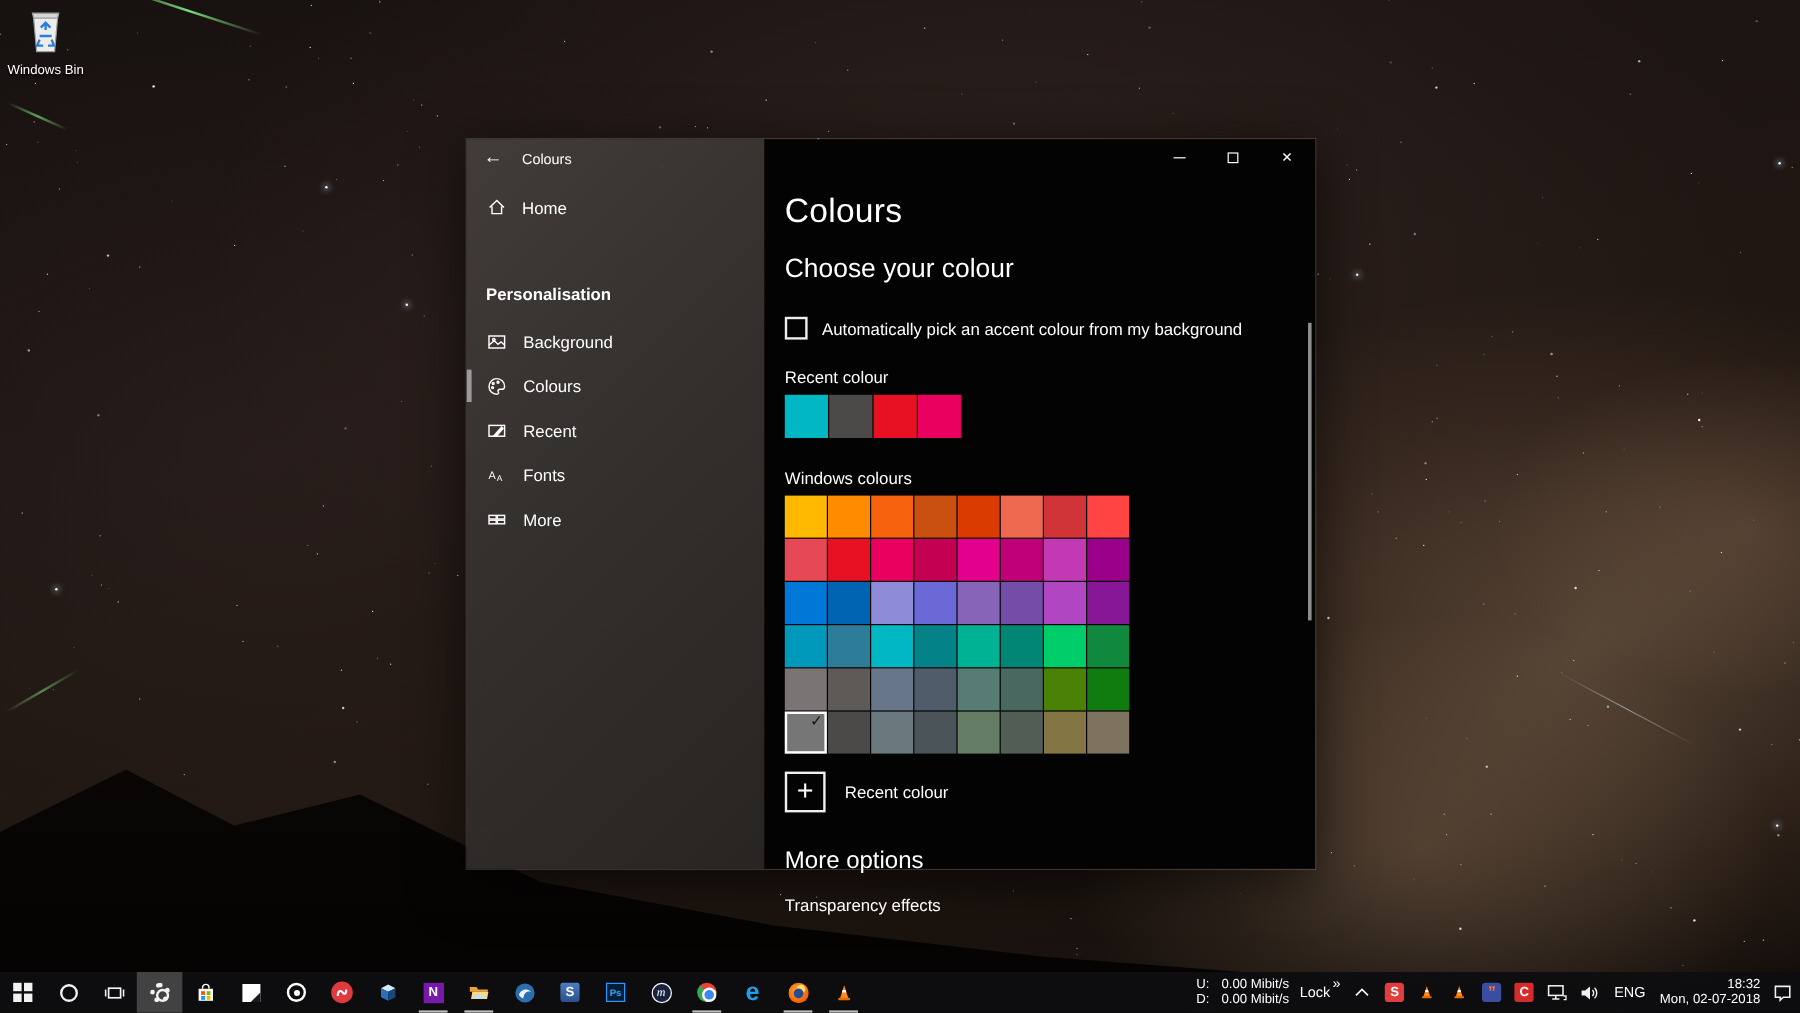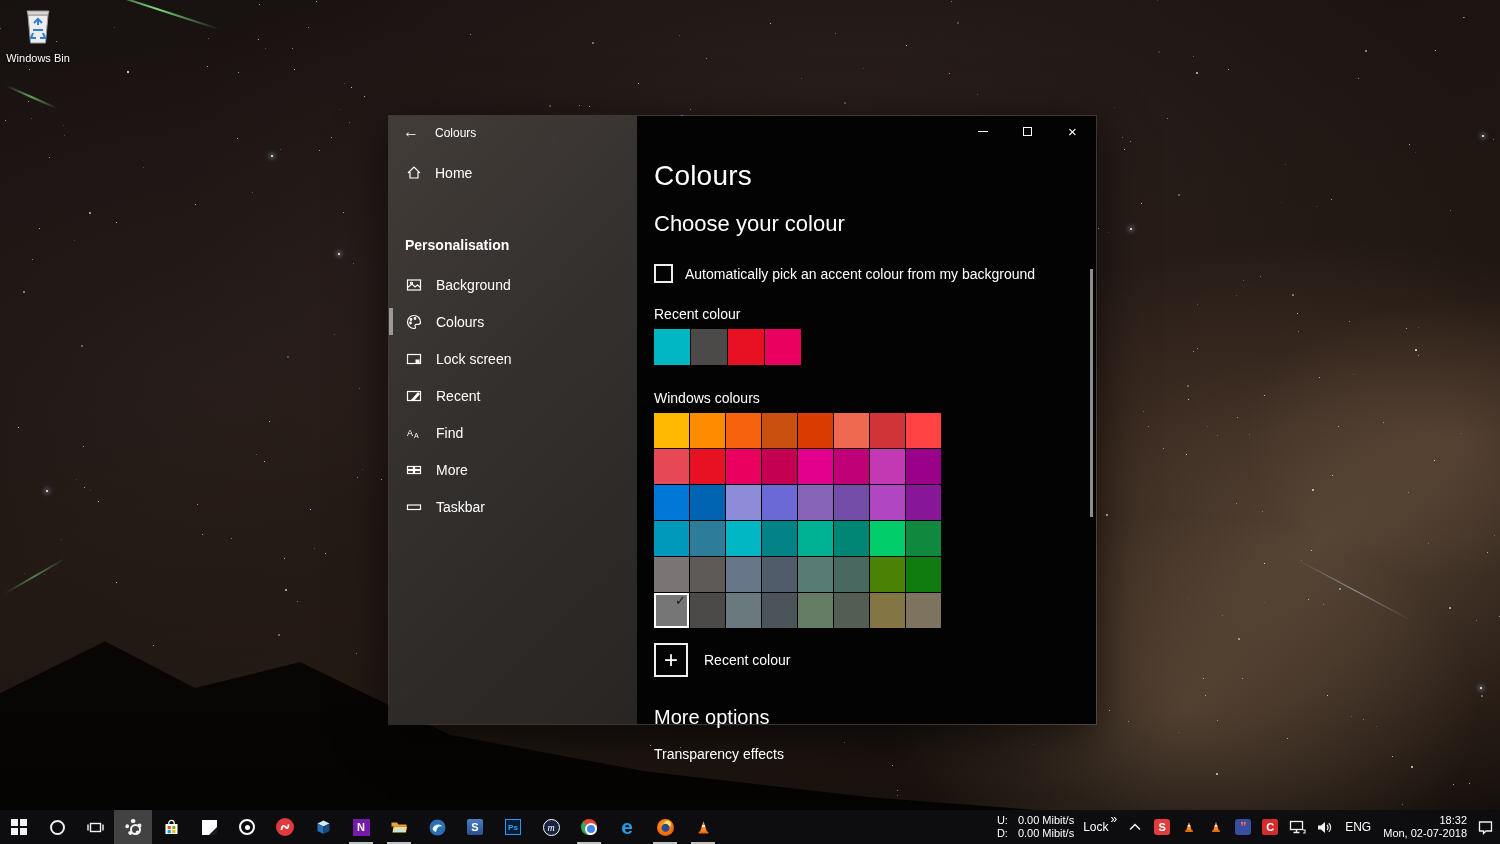--- a/index.html
+++ b/index.html
@@ -579,61 +579,44 @@
                 <circle cx="9" cy="4.5" r=".8"></circle>
                 <circle cx="4.5" cy="9" r=".8"></circle>
               </svg>
           </span>
           <span>Colours</span>
         </div>
         <div class="side-item">
           <span class="sicon">
             <svg viewBox="0 0 16 16">
                 <rect x="1.5" y="3.5" width="13" height="9"></rect>
-                <rect x="9.5" y="8.5" width="4" height="4" fill="#fff" stroke="none"></rect>
-              </svg>
-          </span>
-          <span>Lock screen</span>
-        </div>
-        <div class="side-item">
-          <span class="sicon">
-            <svg viewBox="0 0 16 16">
-                <rect x="1.5" y="3.5" width="13" height="9"></rect>
                 <path d="M5 12 L12 4 L14 6 L8 13 L5 13 Z" fill="#fff" stroke="none"></path>
               </svg>
           </span>
           <span>Recent</span>
         </div>
         <div class="side-item">
           <span class="sicon">
             <svg viewBox="0 0 16 16">
                 <text x="1" y="11" font-size="9" fill="#fff" stroke="none" font-family="inherit">A</text>
                 <text x="8" y="13" font-size="7" fill="#fff" stroke="none" font-family="inherit">A</text>
               </svg>
           </span>
-          <span>Find</span>
+          <span>Fonts</span>
         </div>
         <div class="side-item">
           <span class="sicon">
             <svg viewBox="0 0 16 16">
                 <rect x="1.5" y="4.5" width="6" height="3"></rect>
                 <rect x="8.5" y="4.5" width="6" height="3"></rect>
                 <rect x="1.5" y="8.5" width="6" height="3"></rect>
                 <rect x="8.5" y="8.5" width="6" height="3"></rect>
               </svg>
           </span>
           <span>More</span>
-        </div>
-        <div class="side-item">
-          <span class="sicon">
-            <svg viewBox="0 0 16 16">
-                <rect x="1.5" y="6" width="13" height="4.5"></rect>
-              </svg>
-          </span>
-          <span>Taskbar</span>
         </div>
       </div>
     </div>
 
     <div class="content">
       <div class="caption">
         <div class="cap-btn">
             <span class="min-glyph"></span>
           </div>
         <div class="cap-btn">

